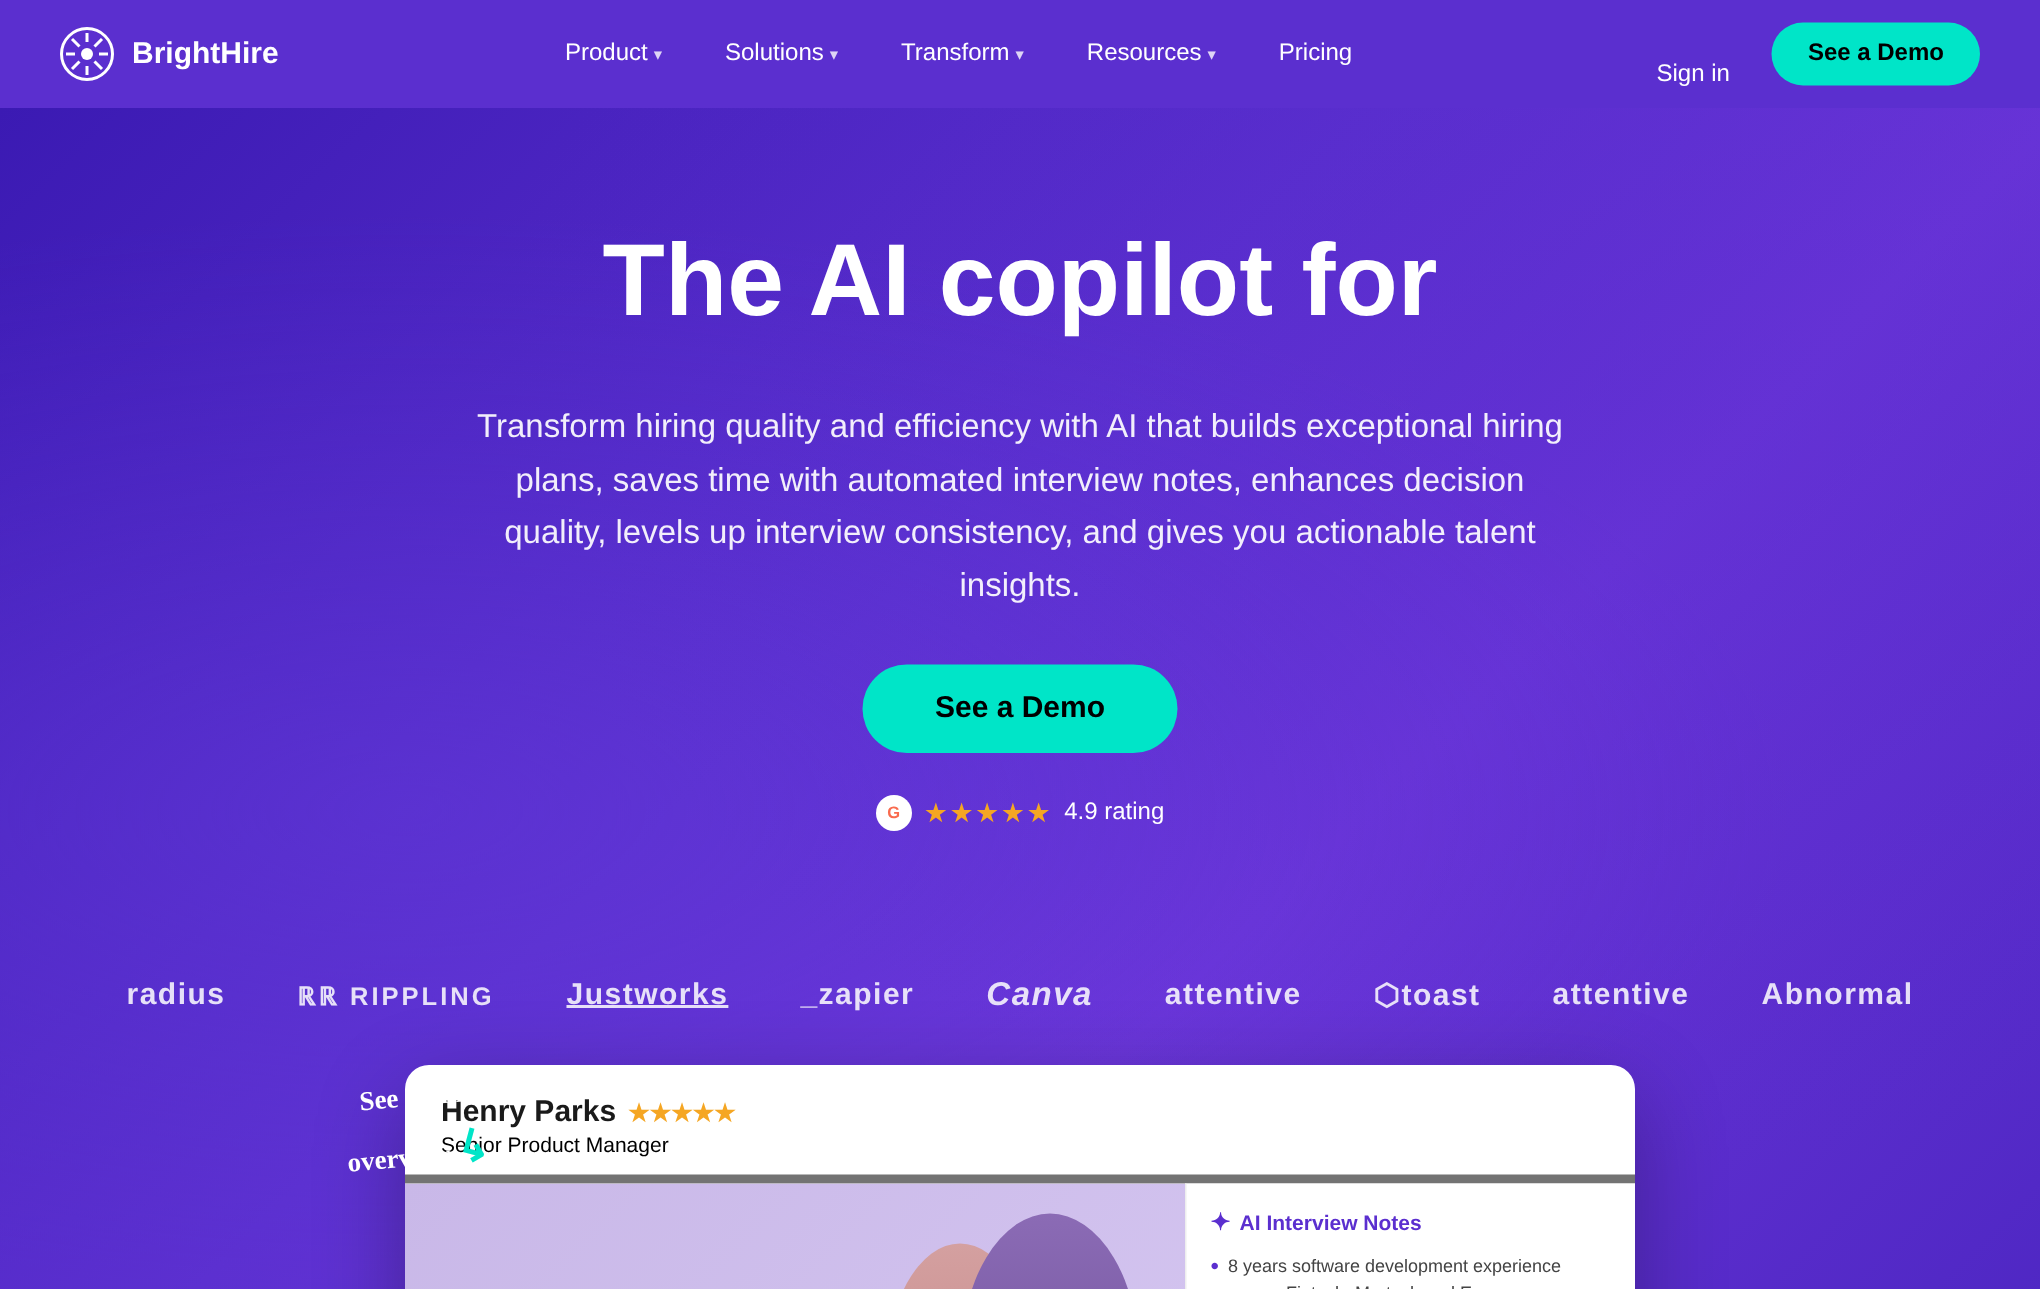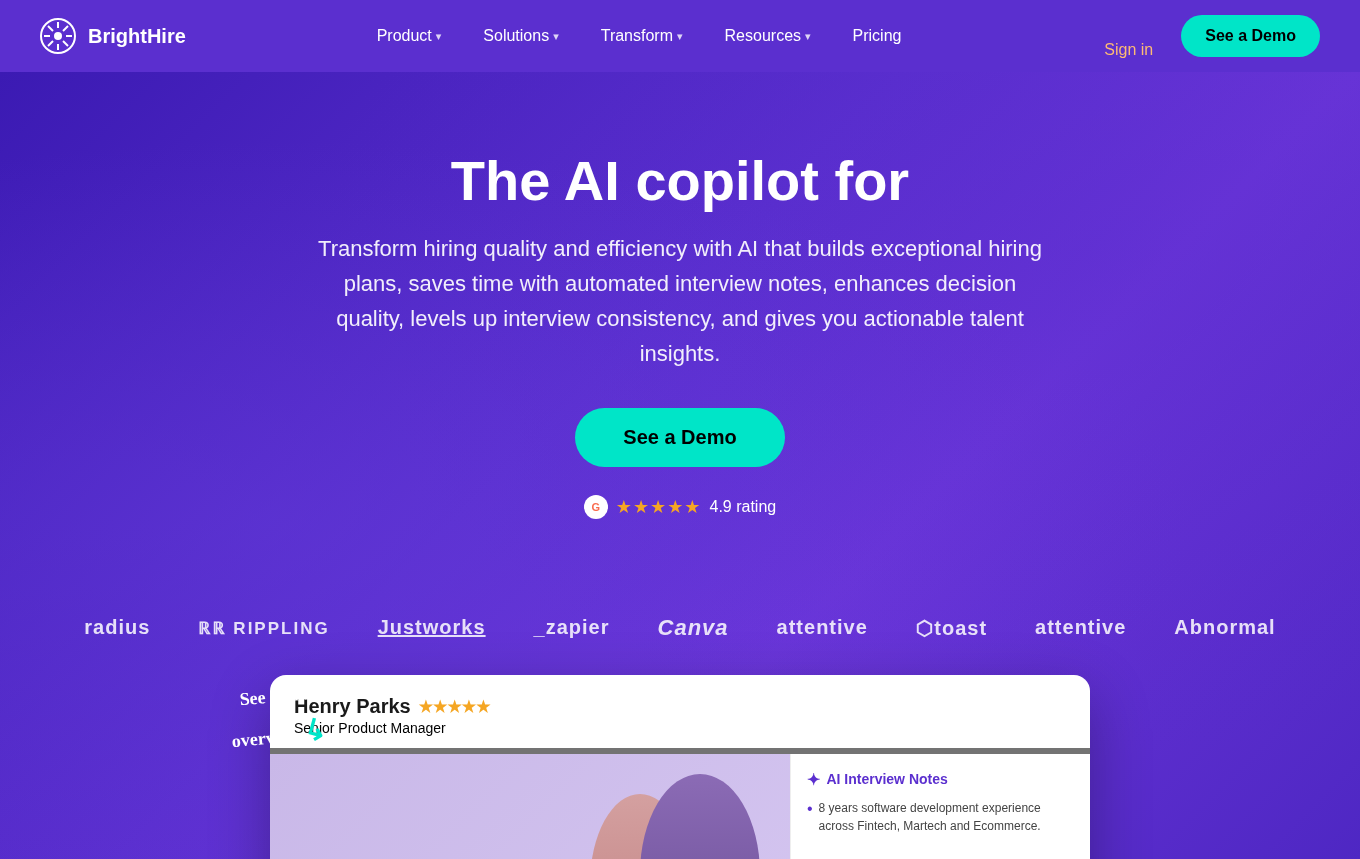--- a/index.html
+++ b/index.html
@@ -49,21 +49,21 @@
     .chevron {
       font-size: 11px;
       opacity: 0.8;
     }
     .nav-right {
       display: flex;
       align-items: center;
       gap: 16px;
     }
     .sign-in {
-      color: #fdba74;
+      color: #ffffff;
       font-size: 16px;
       font-weight: 500;
       cursor: pointer;
       padding: 8px 12px;
       margin-top: 28px;
     }
     .btn-demo-nav {
       background: #00e5c8;
       color: #000;
       font-size: 16px;
@@ -100,25 +100,25 @@
 
     .hero-content {
       position: relative;
       z-index: 2;
       text-align: center;
       max-width: 900px;
       padding: 80px 40px 0;
     }
 
     .hero-title {
-      font-size: 56px;
+      font-size: 68px;
       font-weight: 900;
       color: #fff;
       line-height: 1.05;
-      margin-bottom: 20px;
+      margin-bottom: 43px;
     }
 
     .hero-subtitle {
       font-size: 22px;
       color: rgba(255,255,255,0.92);
       line-height: 1.6;
       max-width: 740px;
       margin: 0 auto 36px;
     }
 

